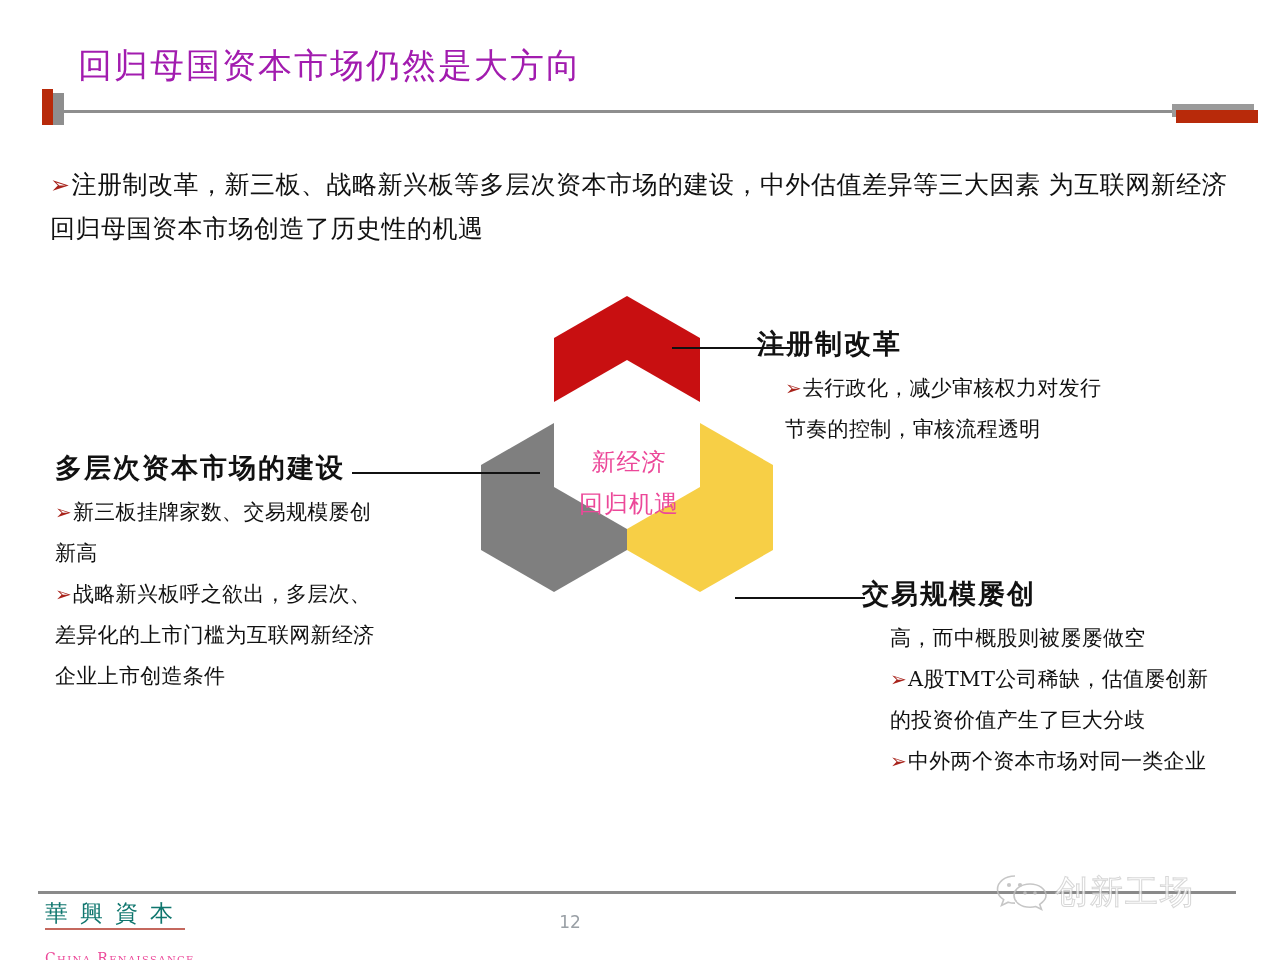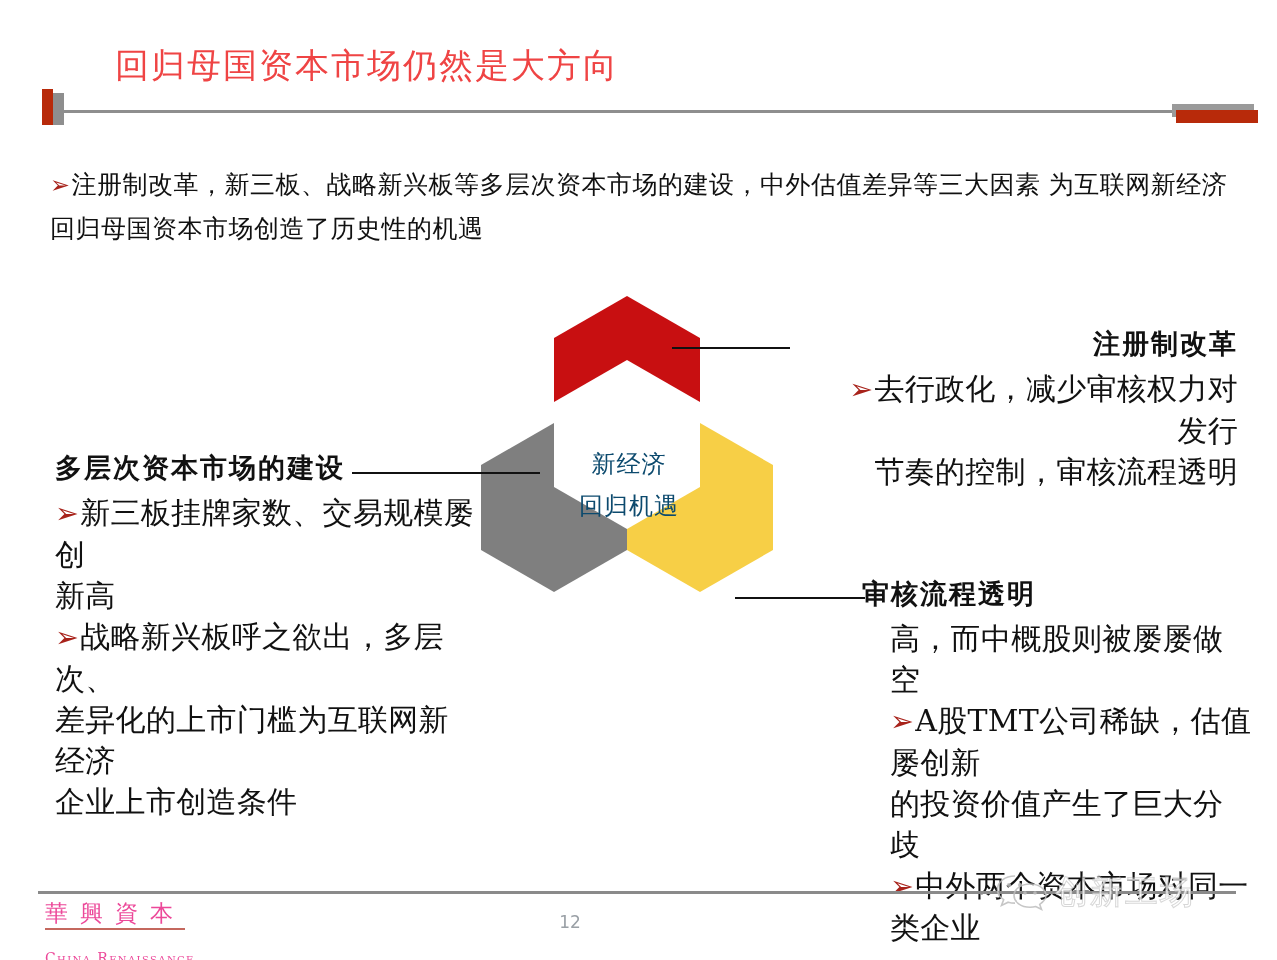--- a/index.html
+++ b/index.html
@@ -16,26 +16,25 @@
     font-family: "DejaVu Sans", "Liberation Sans", sans-serif;
   }
 
   
   .title {
     position: absolute;
     left: 78px;
     top: 43px;
     font-size: 34px;
     line-height: 44px;
-    color: #ef4444;
+    color: #a21caf;
     font-family: "DejaVu Serif", "Liberation Serif", serif;
     font-weight: 400;
     letter-spacing: 2px;
     white-space: nowrap;
-    margin-left: 37px;
   }
   .hdr-red-bar {
     position: absolute;
     left: 42px;
     top: 89px;
     width: 11px;
     height: 36px;
     background: #b82a0a;
   }
   .hdr-gray-bar {
@@ -97,24 +96,24 @@
     width: 380px;
     height: 360px;
   }
   .hex-wrap svg { display: block; }
   .hex-center-text {
     position: absolute;
     left: 554px;
     top: 443px;
     width: 150px;
     text-align: center;
-    font-family: Liberation Sans, sans-serif;
+    font-family: Liberation Mono, monospace;
     font-size: 24px;
     line-height: 42px;
-    color: #0c4a6e;
+    color: #ec4899;
     letter-spacing: 1px;
   }
 
   
   .leader {
     position: absolute;
     height: 0;
     border-top: 2px solid #111111;
   }
   .leader-top   { left: 672px; top: 347px; width: 118px; }
@@ -132,27 +131,27 @@
     letter-spacing: 2px;
     white-space: nowrap;
   }
   .callout ul {
     margin: 0;
     padding: 0;
     list-style: none;
   }
   .callout li {
     font-family: "DejaVu Serif", "Liberation Serif", serif;
-    font-size: 30px;
+    font-size: 21px;
     line-height: 41px;
     color: #111111;
     letter-spacing: 0.3px;
   }
 
-  .callout-top   { left: 818px; top: 326px; width: 420px; text-align: right; }
+  .callout-top   { left: 757px; top: 326px; width: 420px; }
   .callout-top ul  { padding-left: 28px; }
   .callout-left  { left: 55px;  top: 450px; width: 420px; }
   .callout-right { left: 862px; top: 576px; width: 390px; }
   .callout-right ul { padding-left: 28px; }
 
   
   .footer-rule {
     position: absolute;
     left: 38px;
     top: 891px;
@@ -162,21 +161,21 @@
   }
   .logo {
     position: absolute;
     left: 45px;
     top: 900px;
   }
   .logo-cn {
     font-family: "DejaVu Serif", "Liberation Serif", serif;
     font-size: 23px;
     letter-spacing: 12px;
-    color: #ec4899;
+    color: #0f766e;
     border-bottom: 2px solid #c4685e;
     padding-bottom: 2px;
     display: inline-block;
     line-height: 26px;
   }
   .logo-en {
     font-family: "DejaVu Serif", "Liberation Serif", serif;
     font-size: 14px;
     letter-spacing: 1.4px;
     color: #ec4899;
@@ -266,21 +265,21 @@
     <ul>
       <li><span class="arrow">➢</span><span>新三板挂牌家数、交易规模屡创</span></li>
       <li><span>新高</span></li>
       <li><span class="arrow">➢</span><span>战略新兴板呼之欲出，多层次、</span></li>
       <li><span>差异化的上市门槛为互联网新经济</span></li>
       <li><span>企业上市创造条件</span></li>
     </ul>
   </div>
 
   <div class="callout callout-right">
-    <h3>审核流程透明</h3>
+    <h3>交易规模屡创</h3>
     <ul>
       <li><span>高，而中概股则被屡屡做空</span></li>
       <li><span class="arrow">➢</span><span>A股TMT公司稀缺，估值屡创新</span></li>
       <li><span>的投资价值产生了巨大分歧</span></li>
       <li><span class="arrow">➢</span><span>中外两个资本市场对同一类企业</span></li>
     </ul>
   </div>
 
   <div class="footer-rule"></div>
 

